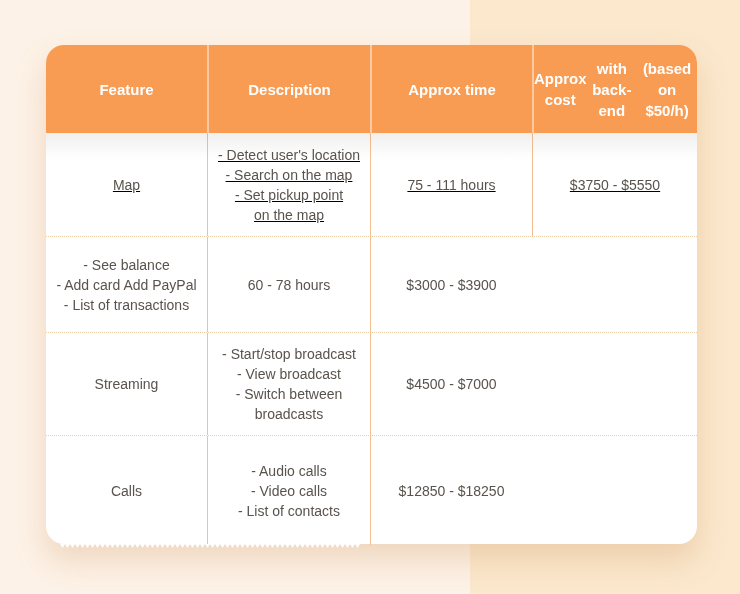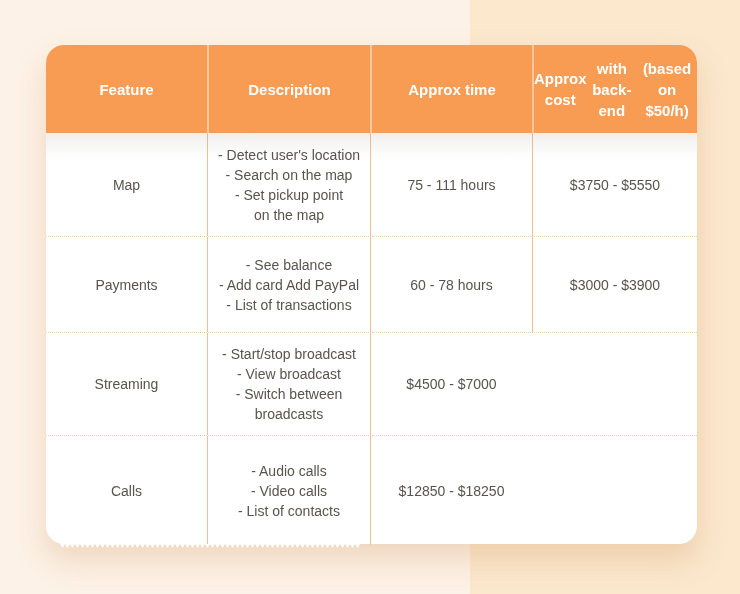--- a/index.html
+++ b/index.html
@@ -76,21 +76,21 @@
     font-size: 14px;
     line-height: 20px;
     color: #59534d;
   }
   .body-row .cell + .cell {
     border-left: 1px solid #f6bf92;
   }
   .body-row + .body-row {
     border-top: 1px dotted #eecda6;
   }
-  .row-0 { height: 103px; }
+  .row-0 { height: 103px; text-decoration: underline; }
   .row-1 { height: 95px; }
   .row-2 { height: 102px; }
   .row-3 { height: 109px; }
   .serrated-edge {
     position: absolute;
     left: 14px;
     right: 14px;
     bottom: -4px;
     height: 4px;
     display: block;
@@ -136,23 +136,20 @@
       <div class="cell">
         <div>75 - 111 hours</div>
       </div>
       <div class="cell">
         <div>$3750 - $5550</div>
       </div>
     </div>
 
     <div class="body-row grid-row row-1">
       <div class="cell">
-        <div>Payments</div>
-      </div>
-      <div class="cell">
         <div>- See balance</div>
         <div>- Add card Add PayPal</div>
         <div>- List of transactions</div>
       </div>
       <div class="cell">
         <div>60 - 78 hours</div>
       </div>
       <div class="cell">
         <div>$3000 - $3900</div>
       </div>

